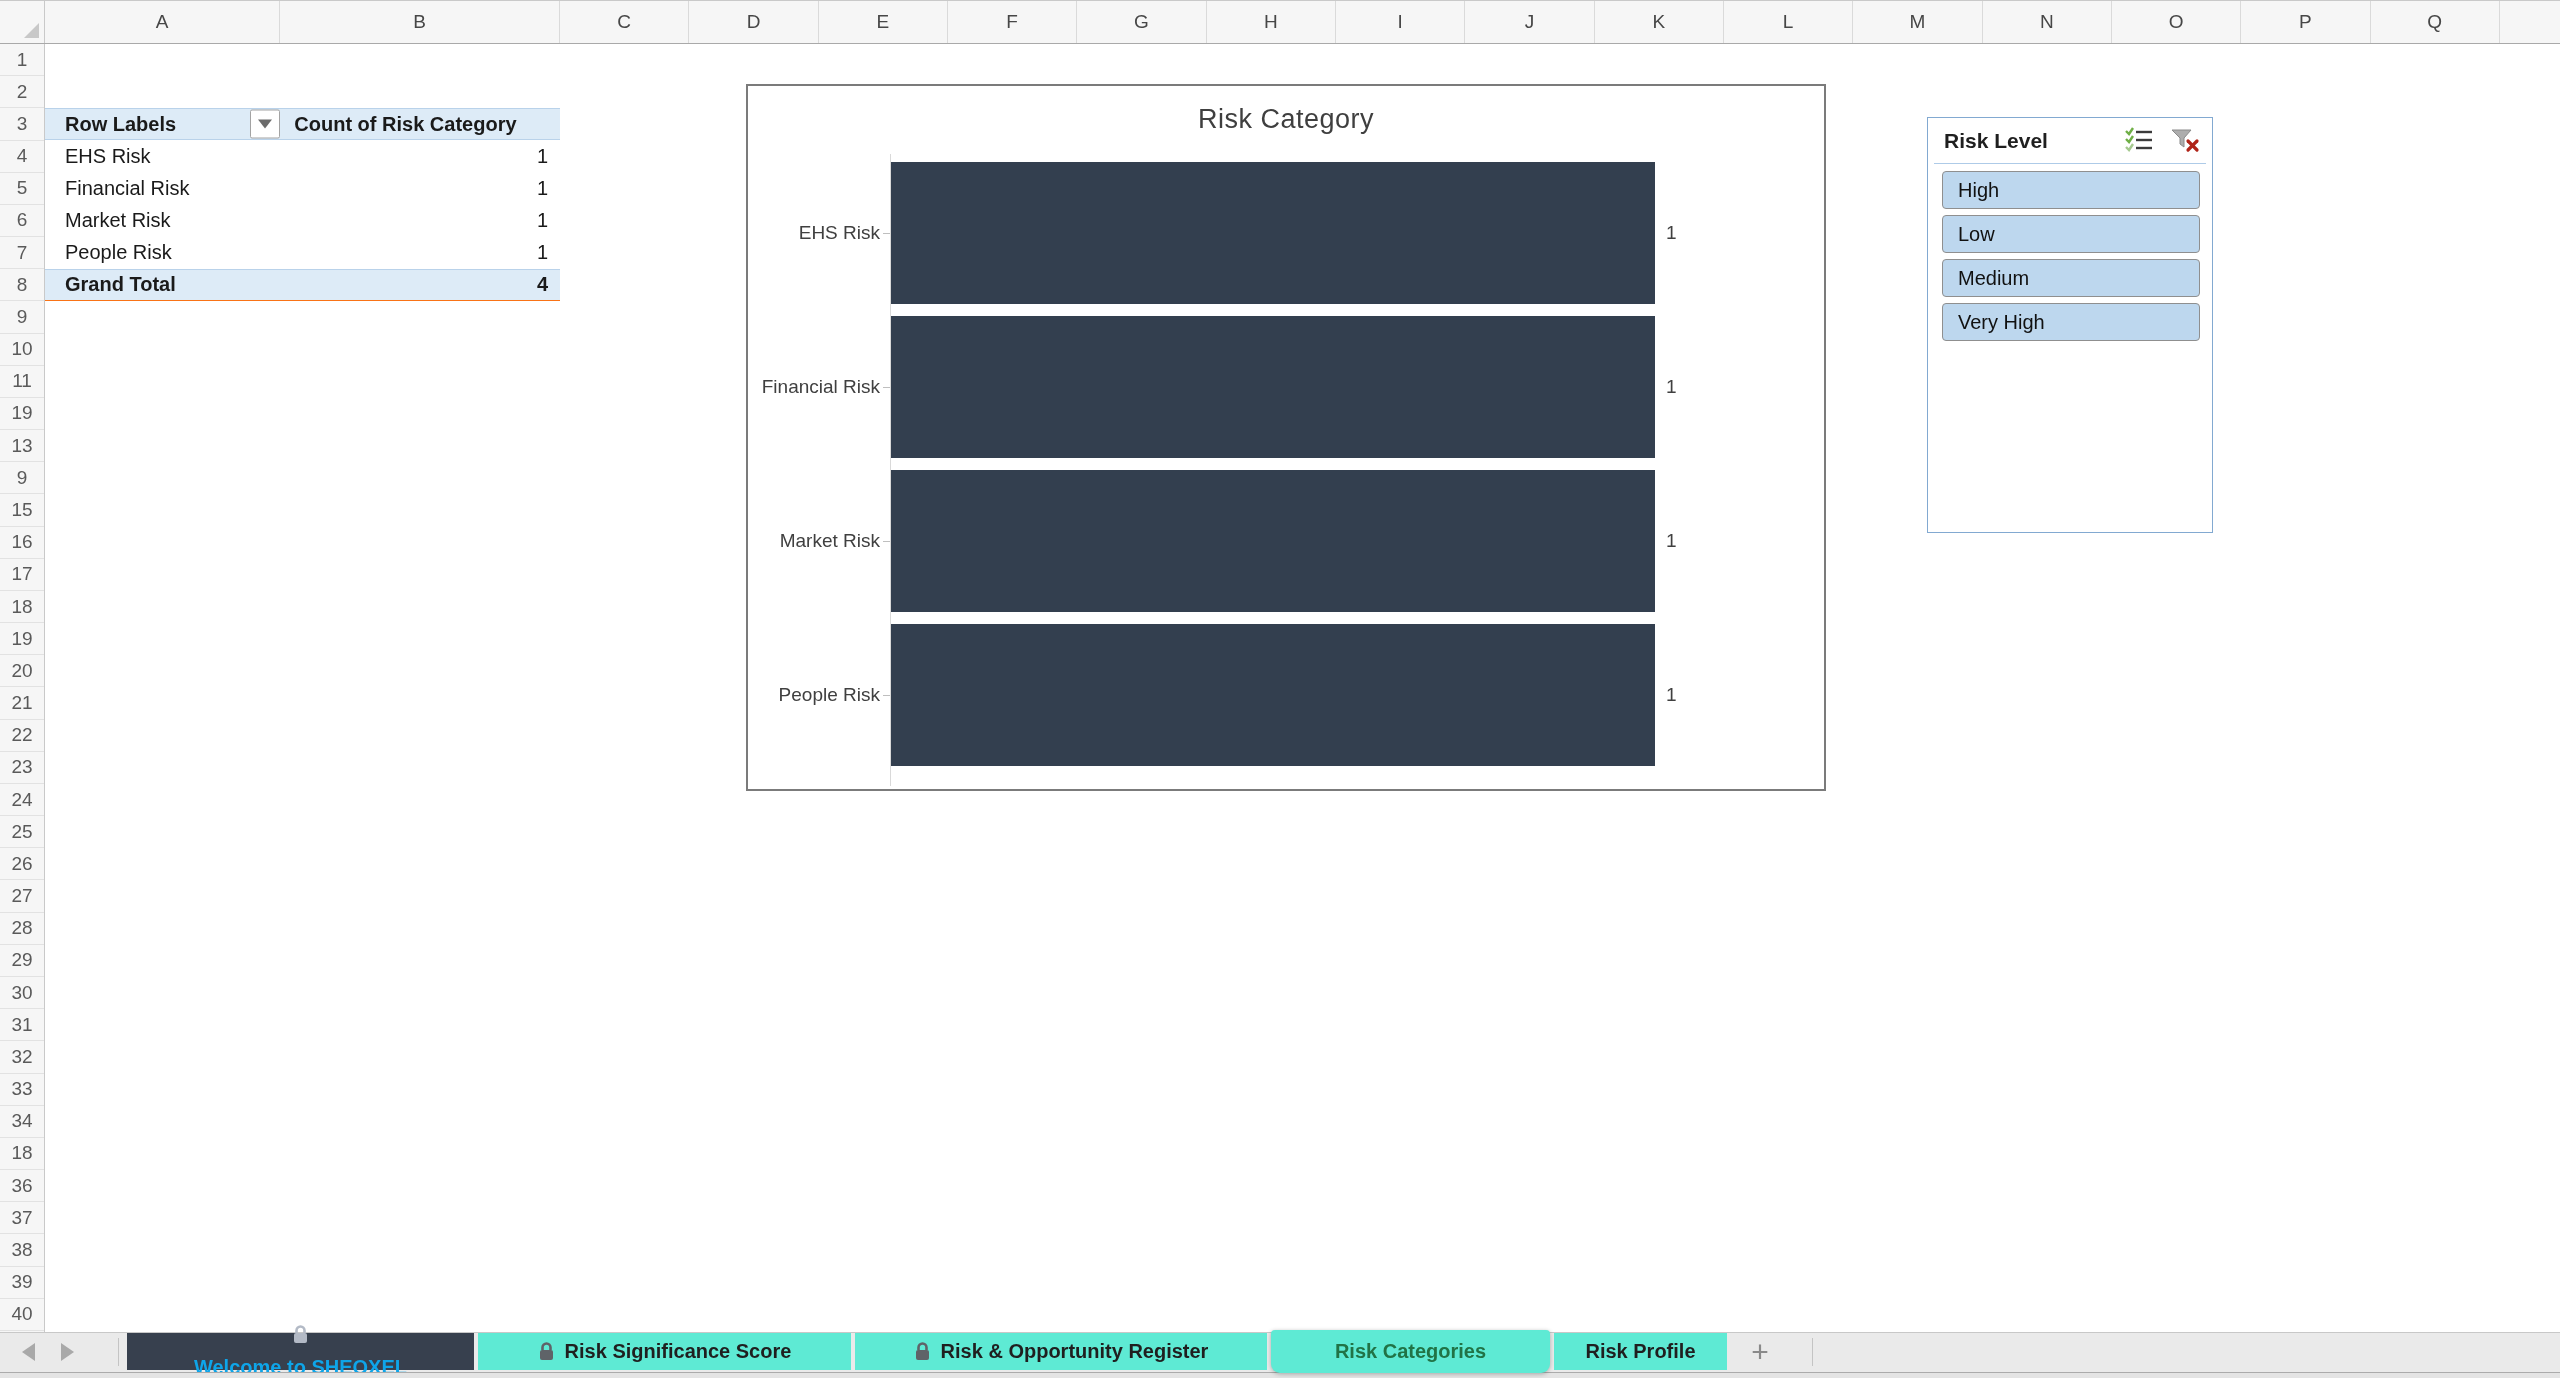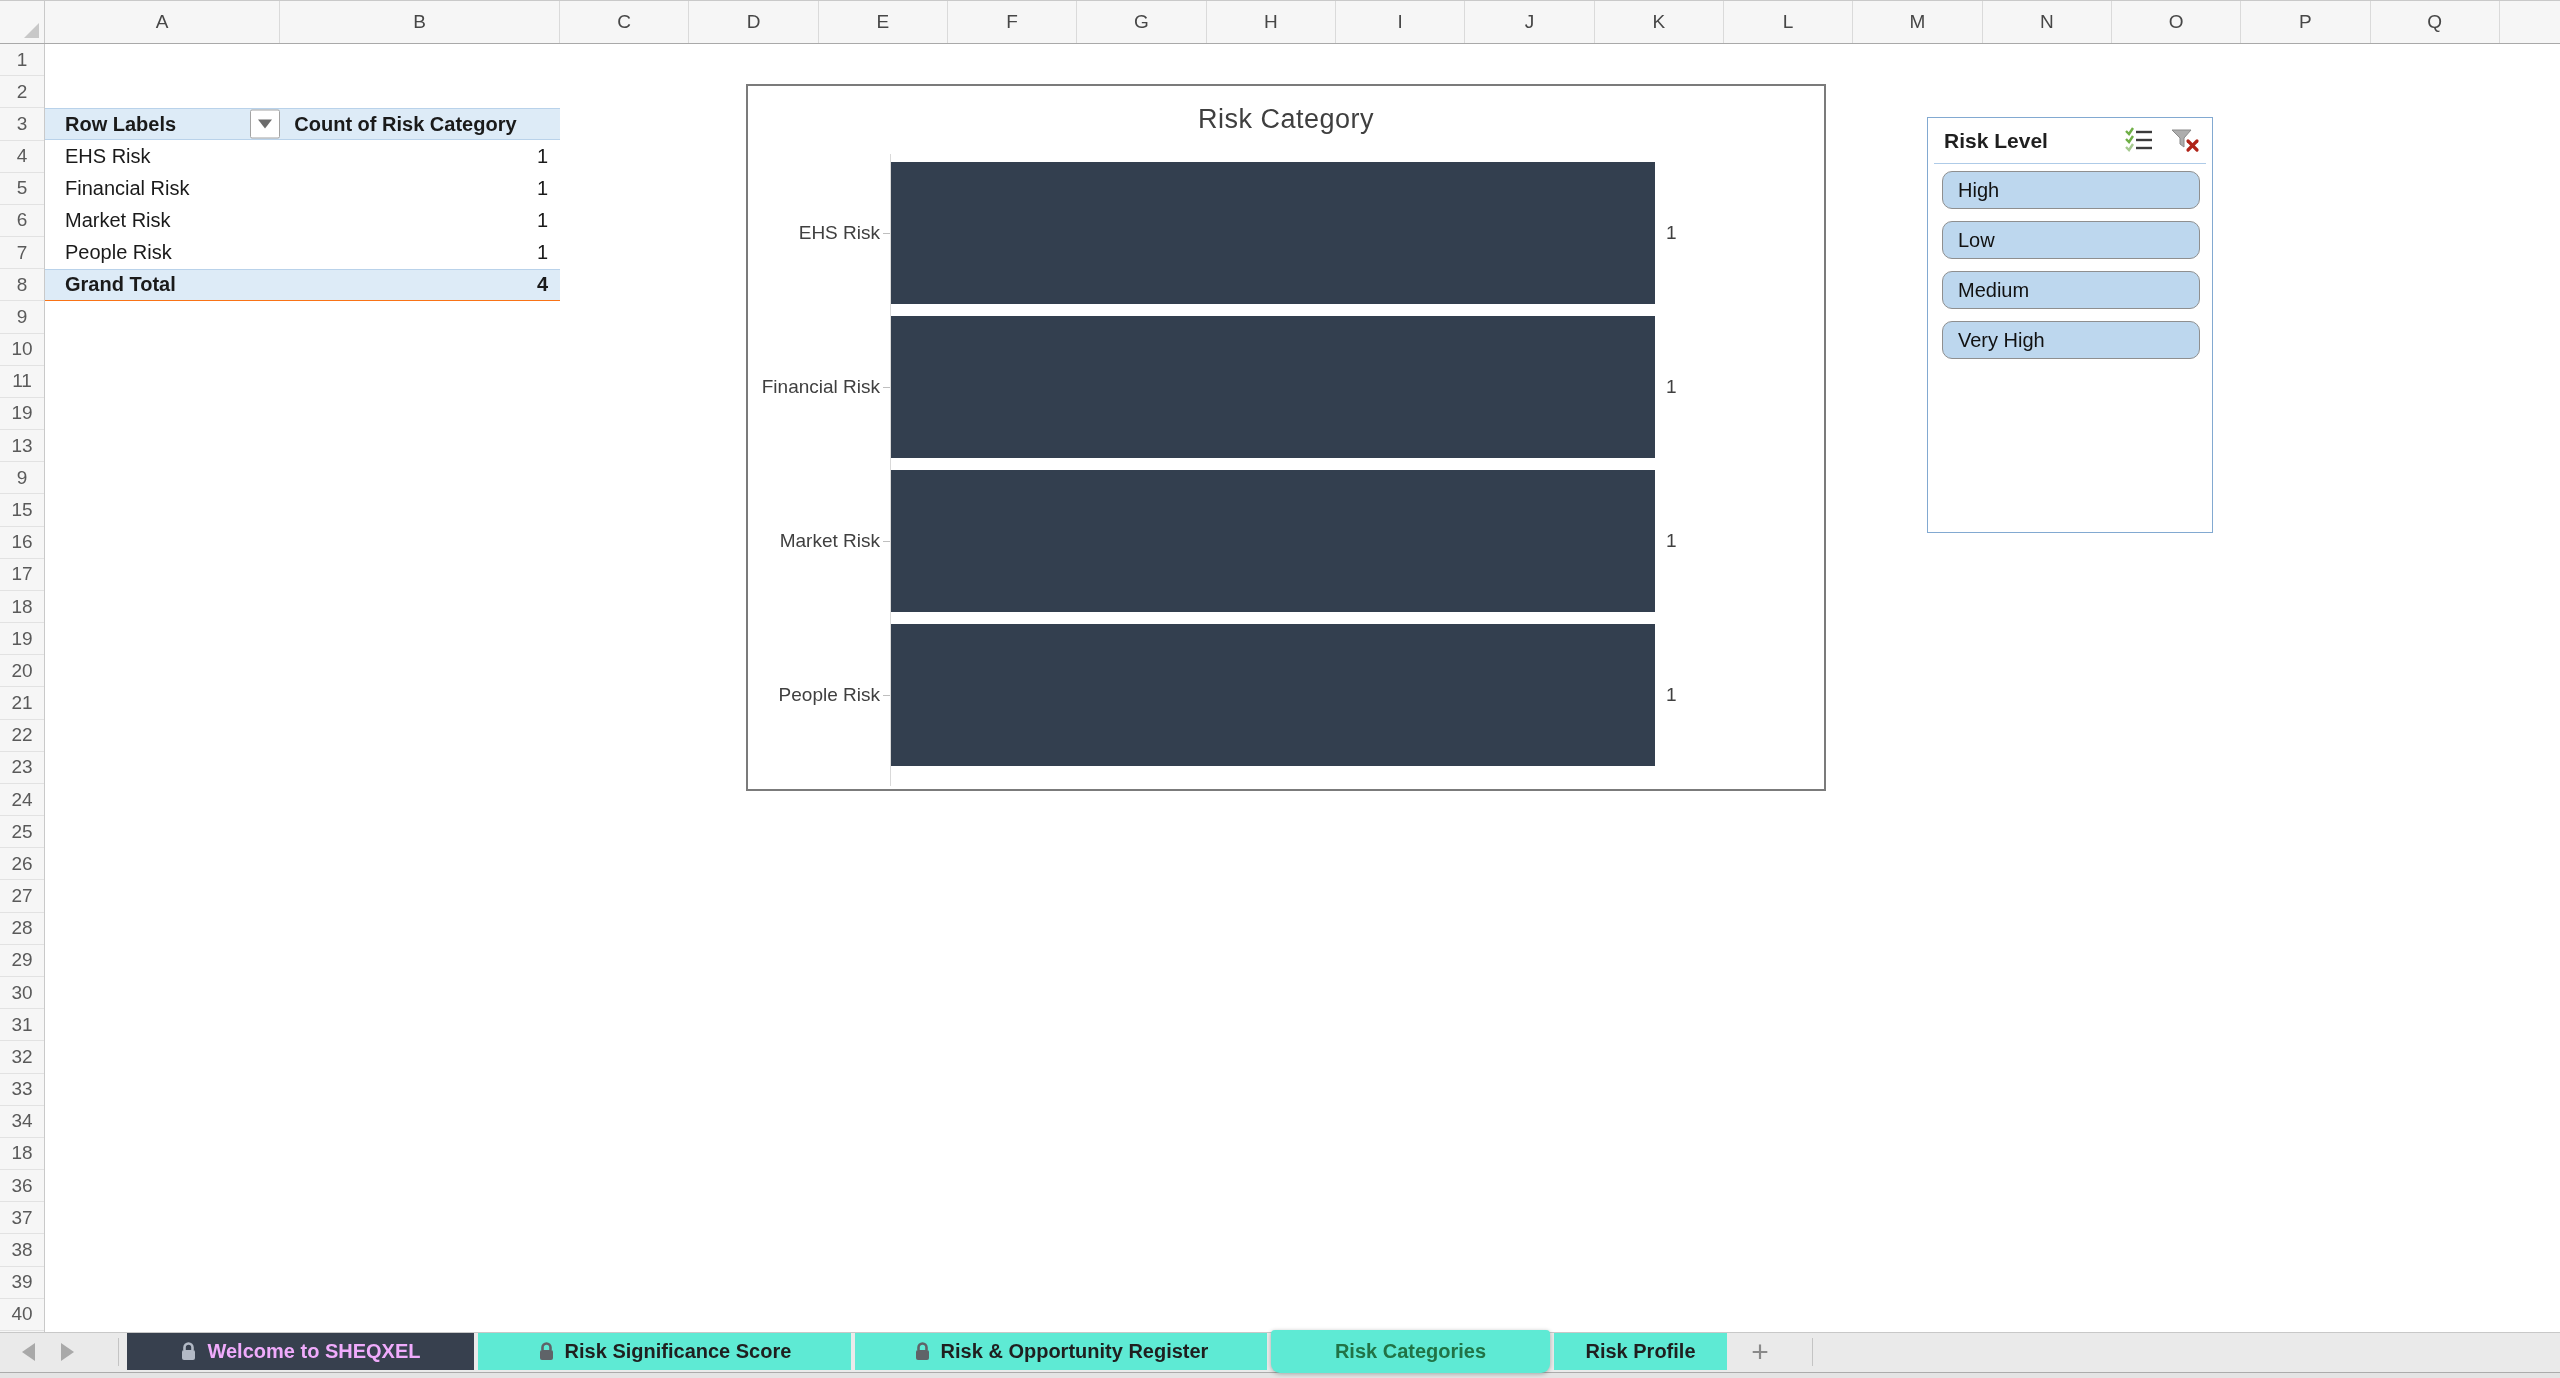--- a/index.html
+++ b/index.html
@@ -47,37 +47,37 @@
   .ticks i:nth-of-type(1){top:147px}.ticks i:nth-of-type(2){top:301px}.ticks i:nth-of-type(3){top:455px}.ticks i:nth-of-type(4){top:609px}
 
   
   .slicer{position:absolute;left:1927px;top:117px;width:286px;height:416px;background:#fff;border:1px solid #82A9D1;box-sizing:border-box;}
   .slicer-head{position:absolute;left:0;top:0;right:0;height:45px;}
   .slicer-title{position:absolute;left:16px;top:11px;font-size:21px;font-weight:bold;color:#1F1F1F;}
   .slicer-sep{position:absolute;left:6px;right:6px;top:45px;height:1px;background:#AECBE8;}
   .slicer-icons{position:absolute;right:12px;top:9px;display:flex;gap:16px;align-items:center;}
   .sl-icon{width:30px;height:26px;display:flex;align-items:center;justify-content:center;cursor:pointer;}
   .slicer-items{position:absolute;left:14px;top:53px;width:258px;}
-  .slicer-items div{height:38px;margin-bottom:12px;background:#BDD7EE;border:1px solid #8F8F8F;border-radius:10px;box-sizing:border-box;display:flex;align-items:center;padding-left:15px;font-size:20px;color:#111;cursor:pointer;}
+  .slicer-items div{height:38px;margin-bottom:6px;background:#BDD7EE;border:1px solid #8F8F8F;border-radius:4px;box-sizing:border-box;display:flex;align-items:center;padding-left:15px;font-size:20px;color:#111;cursor:pointer;}
 
   
   .tabbar{position:absolute;left:0;top:1332px;width:2560px;height:40px;background:#EAEAEA;border-top:1px solid #C8C8C8;box-sizing:border-box;}
   .bottom-strip{position:absolute;left:0;top:1372px;width:2560px;height:6px;background:#E4E4E4;border-top:1px solid #ABABAB;box-sizing:border-box;}
   .navs{position:absolute;left:22px;top:0;height:37px;display:flex;align-items:center;gap:26px;}
   .tri-l{width:0;height:0;border-right:13px solid #A9A9A9;border-top:9px solid transparent;border-bottom:9px solid transparent;cursor:pointer;}
   .tri-r{width:0;height:0;border-left:13px solid #A9A9A9;border-top:9px solid transparent;border-bottom:9px solid transparent;cursor:pointer;}
   .nav-sep{position:absolute;left:118px;top:5px;height:28px;width:1px;background:#C4C4C4;}
   .tabs{position:absolute;left:127px;top:0;display:flex;gap:4px;align-items:flex-start;height:40px;}
   .tabs > div{height:37px;background:#5eead4;display:flex;align-items:center;justify-content:center;gap:10px;font-size:20px;font-weight:600;color:#1F1F1F;box-sizing:border-box;cursor:pointer;}
   .tabs > div:nth-of-type(1){width:347px;}
   .tabs > div:nth-of-type(2){width:373px;}
   .tabs > div:nth-of-type(3){width:412px;}
   .tabs > div:nth-of-type(4){width:279px;}
   .tabs > div:nth-of-type(5){width:173px;}
-  .tabs > div.dark{background:#37404E;color:#f0abfc;}
+  .tabs > div.dark{background:#37404E;color:#0ea5e9;flex-direction:column;}
   .tabs > div.active{color:#217346;font-weight:700;height:43px;margin-top:-3px;border-radius:4px 4px 9px 9px;box-shadow:0 1px 4px rgba(0,0,0,.28);z-index:2;}
   .lock{display:none;color:#5F6368;line-height:0;}
   .tabs > div.dark .lock{color:#B3BAC6;}
   .tabs > div.locked .lock{display:inline-flex;}
   .add-tab{position:absolute;left:1738px;top:0;width:44px;height:37px;display:flex;align-items:center;justify-content:center;font-size:30px;font-weight:300;color:#8A8A8A;cursor:pointer;}
   .tab-end-sep{position:absolute;left:1812px;top:5px;height:28px;width:1px;background:#C4C4C4;}
 </style>
 </head>
 <body>
 

